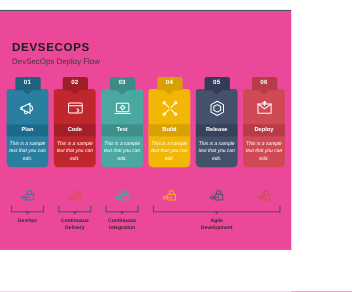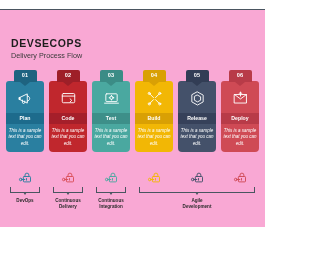--- a/index.html
+++ b/index.html
@@ -17,21 +17,21 @@
   }
   
   .frame-top{position:absolute;left:0;top:0;width:265px;height:9px;background:#ffffff;}
   .frame-bottom{position:absolute;left:0;bottom:0;width:265px;height:38px;background:#ffffff;}
   .rule{position:absolute;left:0;width:265px;height:1px;background:#4a5560;}
   .rule.r1{top:9px;}
   .rule.r2{bottom:38px;}
 
   .canvas{
     position:absolute;left:0;top:10px;width:265px;height:217px;
-    background:#f9a8d4;
+    background:#ec4899;
   }
 
   
   .title{
     position:absolute;left:11px;top:28px;
     font-size:10.5px;font-weight:bold;letter-spacing:.6px;
     color:#1d1d1d;line-height:1;
   }
   .subtitle{
     position:absolute;left:11px;top:42px;
@@ -139,21 +139,21 @@
 <div id="slide">
 
   <div class="frame-top"></div>
   <div class="rule r1"></div>
   <div class="rule r2"></div>
   <div class="frame-bottom"></div>
 
   <div class="canvas">
 
     <div class="title">DEVSECOPS</div>
-    <div class="subtitle">Delivery Process Flow</div>
+    <div class="subtitle">DevSecOps Deploy Flow</div>
 
     <div class="cards">
         <div class="card">
     <div class="tab" style="--tabc:#1e6380;background:#1e6380">
       <span>01</span>
     </div>
     <div class="body" style="background:#2a7fa0">
       <div class="iconzone">
               <svg width="17" height="17" viewBox="0 0 24 24">
                 <g fill="none" stroke="#ffffff" stroke-width="1.3" stroke-linecap="round" stroke-linejoin="round">

